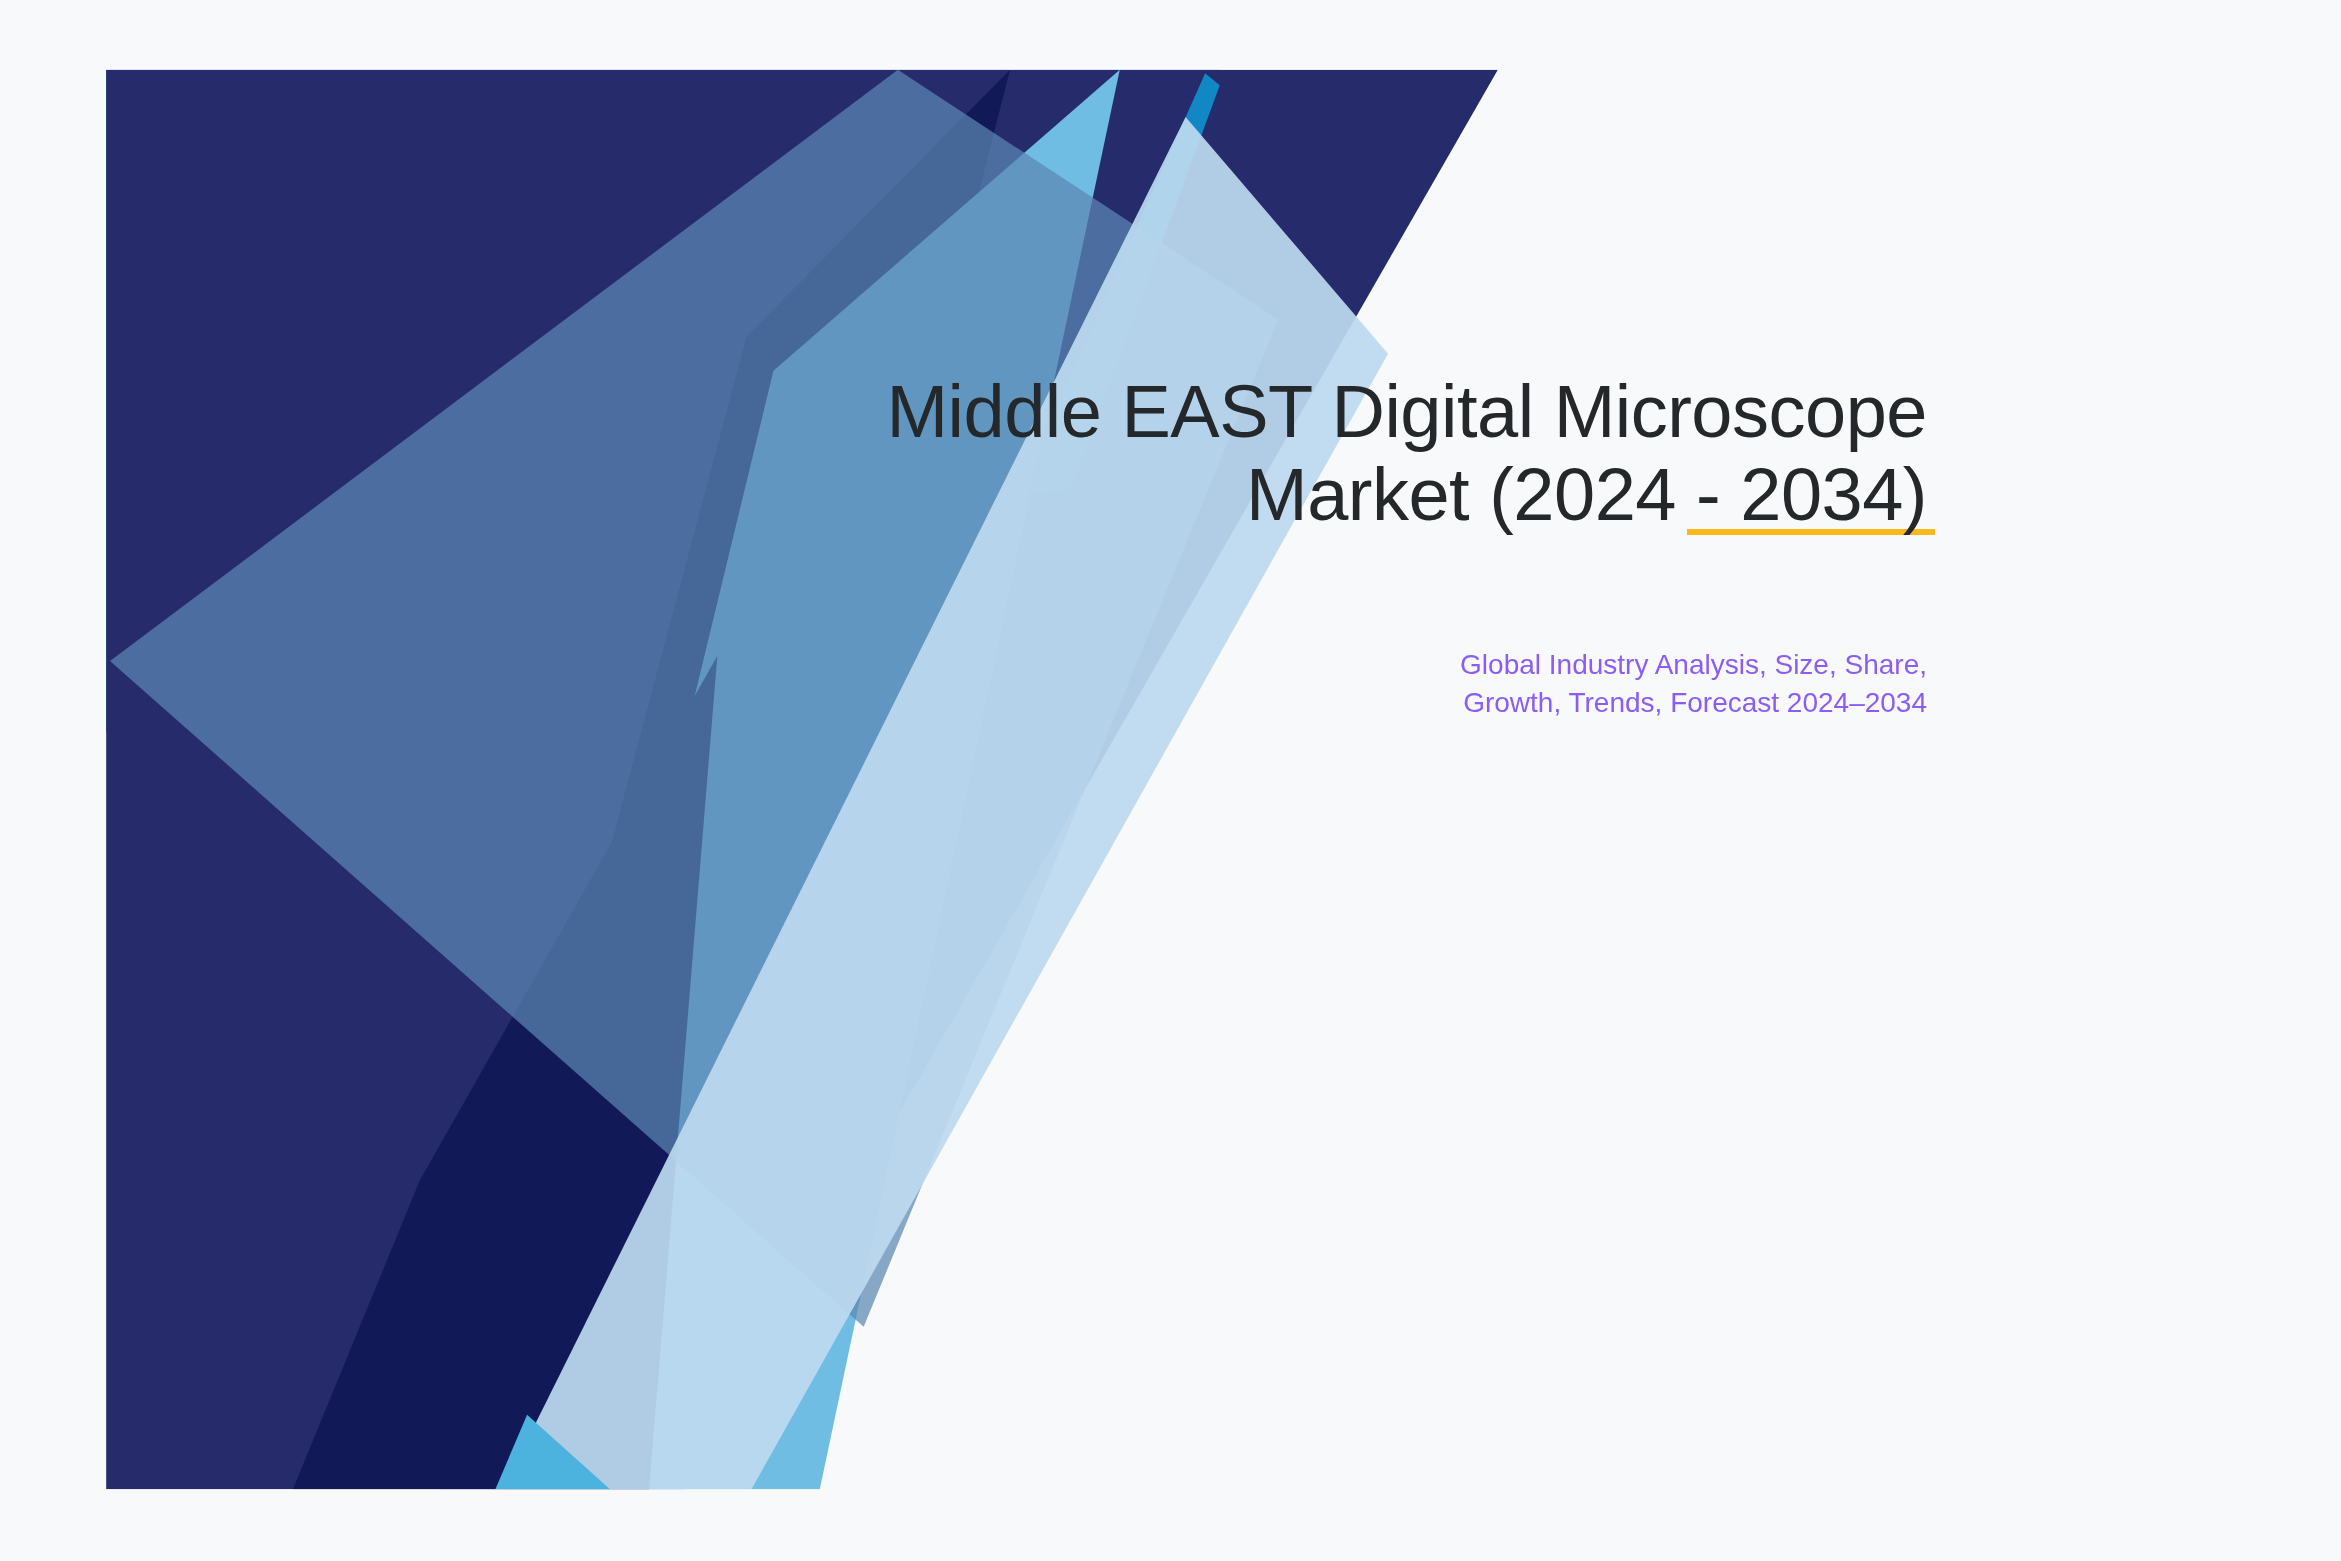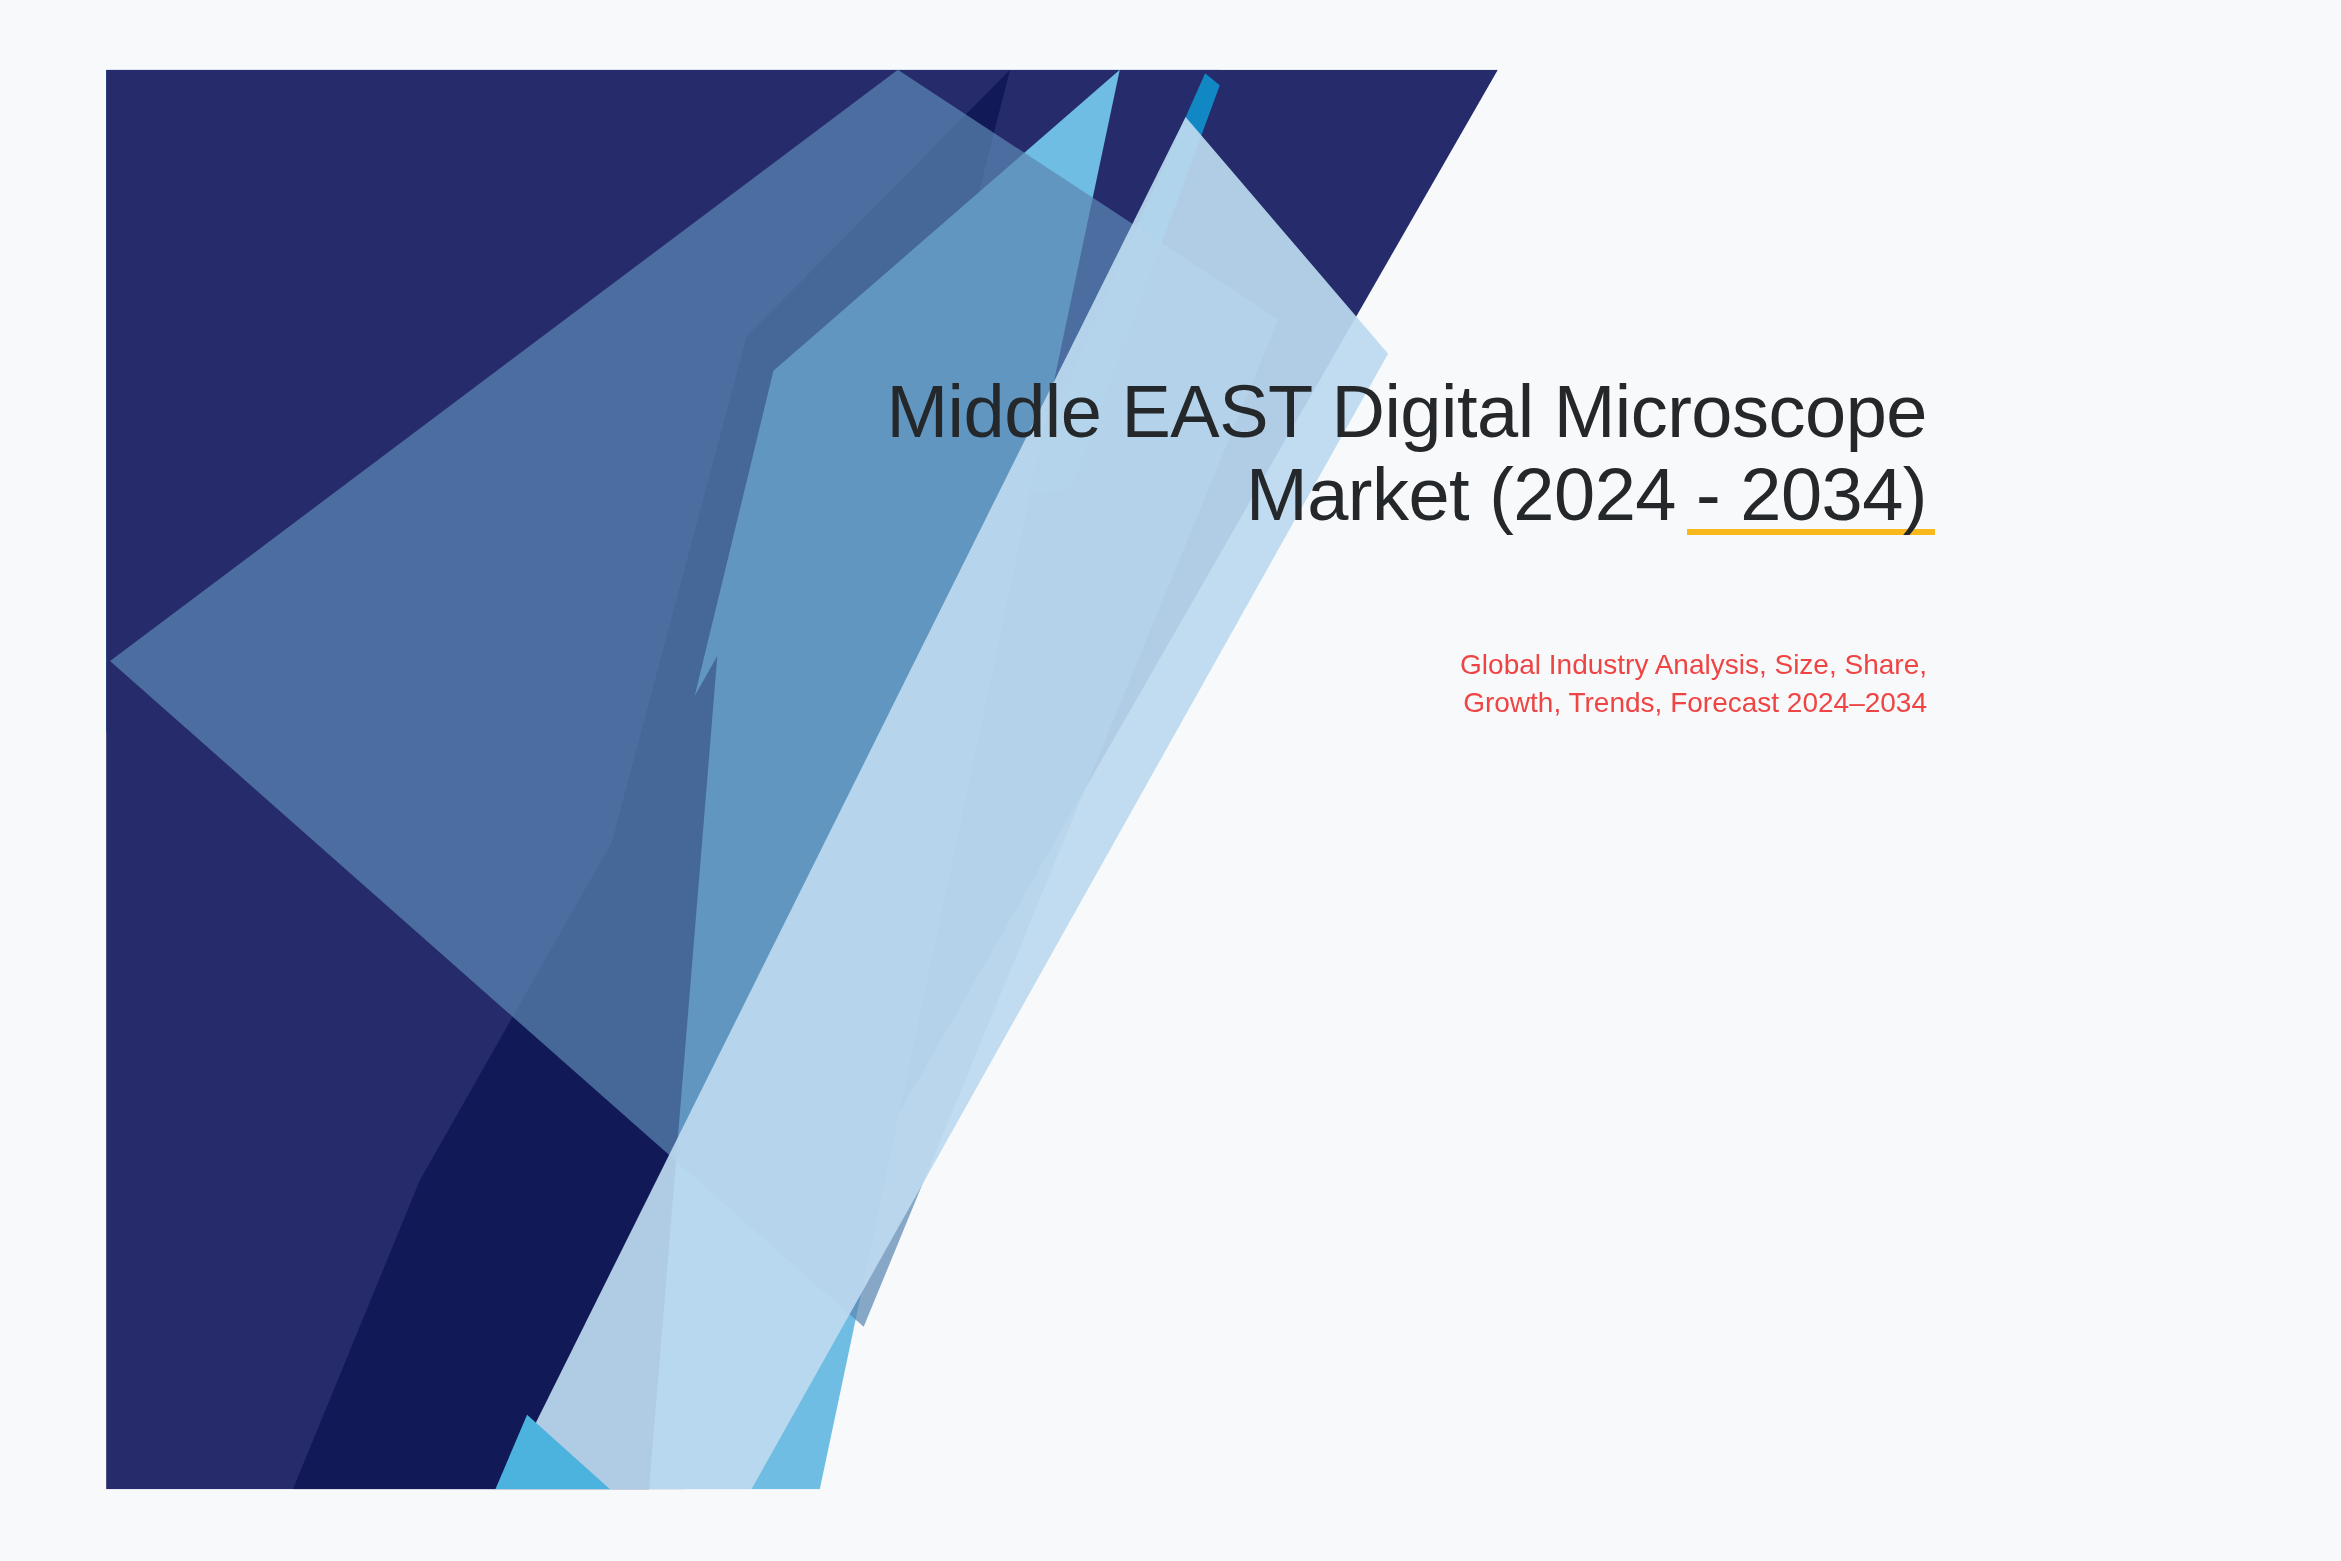--- a/index.html
+++ b/index.html
@@ -119,18 +119,18 @@
   </svg>
 
   <div id="title-underline" style="background: rgb(249, 184, 28);"></div>
 
   <div id="title-block">
     <h1 id="report-title" style="color: rgb(36, 40, 43);">Middle EAST Digital Microscope
 Market (2024 - 2034)</h1>
   </div>
 
   <div id="subtitle-block">
-    <p id="report-subtitle" style="color: #ef4444;">Global Industry Analysis, Size, Share,
+    <p id="report-subtitle" style="color: #8b5cf6;">Global Industry Analysis, Size, Share,
 Growth, Trends, Forecast 2024–2034</p>
   </div>
 
 </div>
 
 
 </body></html>

